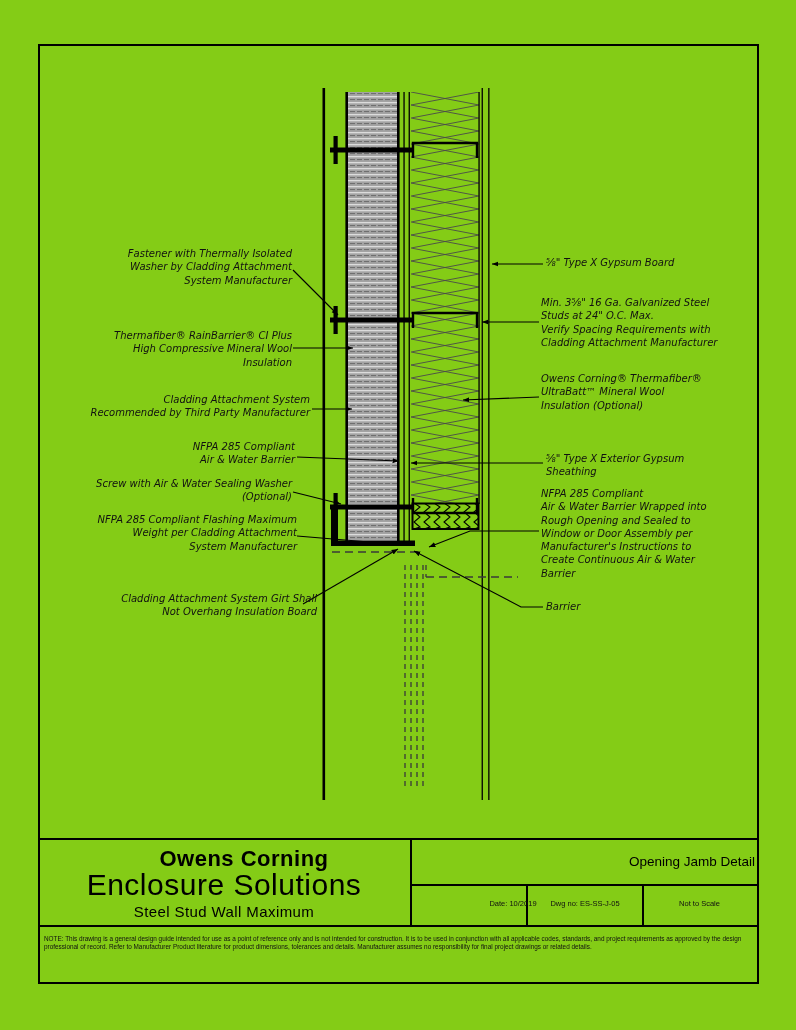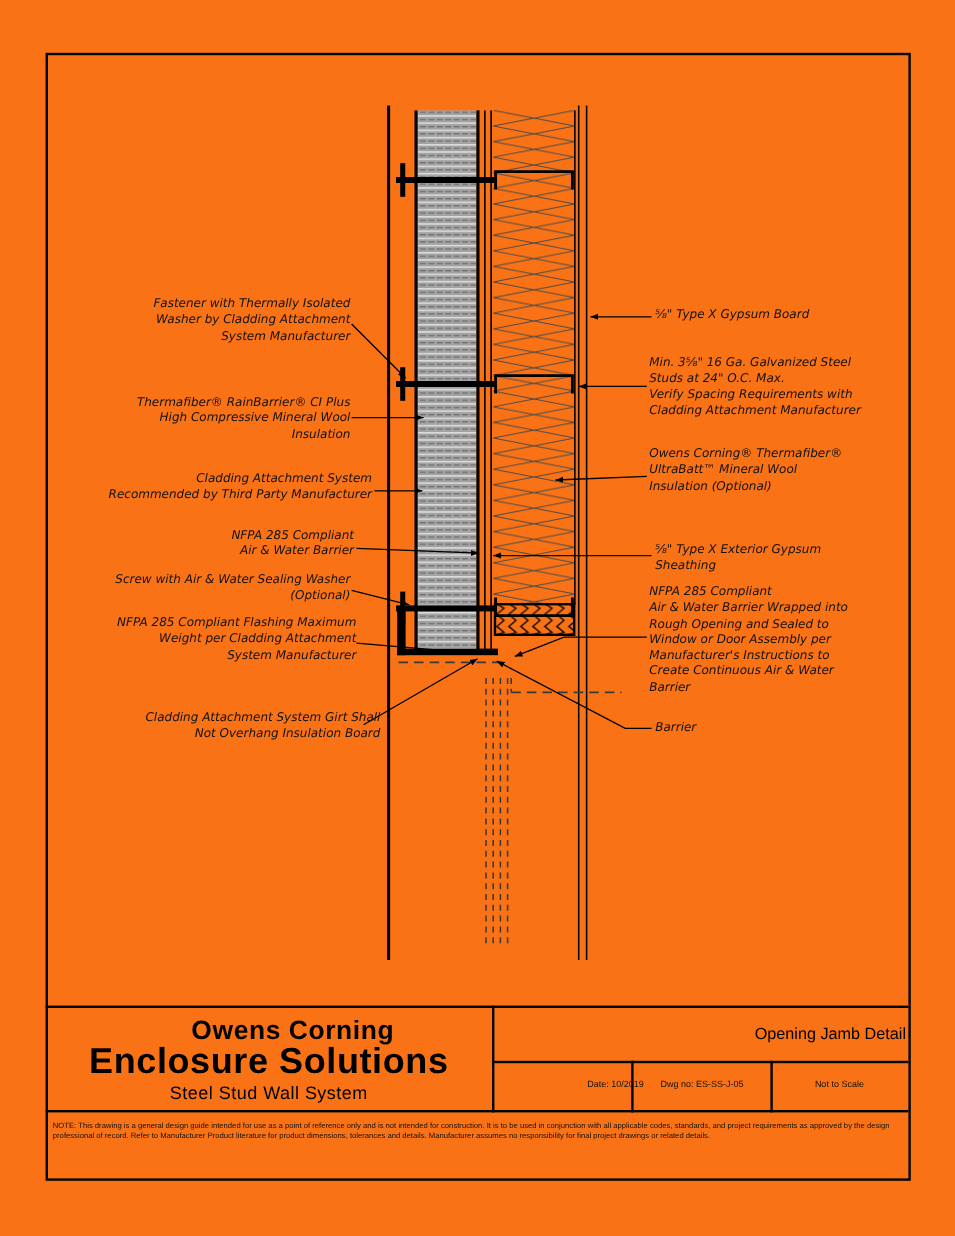--- a/index.html
+++ b/index.html
@@ -1,29 +1,29 @@
 <!DOCTYPE html>
 <html><head>
 <meta charset="utf-8">
 <style>
   html,body{margin:0;padding:0;background:#ffffff;}
-  #page{position:relative;width:796px;height:1030px;background:#f97316;overflow:hidden;
+  #page{position:relative;width:796px;height:1030px;background:#84cc16;overflow:hidden;
         font-family:"Liberation Sans",sans-serif;color:#000;}
   #frame{position:absolute;left:38px;top:44px;width:717px;height:936px;border:2px solid #000;}
   .hline,.vline{position:absolute;background:#000;}
   
   .anno{position:absolute;font-family:"DejaVu Sans",sans-serif;font-style:italic;
         font-size:10px;line-height:1.33;color:#111;white-space:pre-line;}
   .anno.al-r{text-align:right;}
   .anno.al-l{text-align:left;}
   
   .tb-company1{position:absolute;left:38px;top:846px;width:412px;text-align:center;
                font-weight:bold;font-size:22px;letter-spacing:.5px;}
   .tb-company2{position:absolute;left:38px;top:868px;width:372px;text-align:center;
-               font-weight:bold;font-size:30px;letter-spacing:.5px;}
+               font-weight:normal;font-size:30px;letter-spacing:.5px;}
   .tb-subtitle{position:absolute;left:38px;top:903px;width:372px;text-align:center;
                font-size:15px;letter-spacing:.4px;}
   .tb-title{position:absolute;left:412px;top:854px;width:343px;text-align:right;font-size:13.5px;}
   .tb-cell{position:absolute;top:899px;font-size:7.5px;text-align:center;color:#111;}
   .tb-date{left:412px;width:114px;margin-left:44px;}
   .tb-dwg{left:528px;width:114px;}
   .tb-scale{left:644px;width:111px;}
   #disclaimer{position:absolute;left:44px;top:935px;width:706px;font-size:6.4px;
               line-height:1.3;color:#111;text-align:left;}
   svg{position:absolute;left:0;top:0;}
@@ -172,21 +172,21 @@
 
   <div class="hline" style="left:38px;top:838px;width:719px;height:2px;"></div>
   <div class="hline" style="left:38px;top:925px;width:719px;height:2px;"></div>
   <div class="vline" style="left:410px;top:838px;width:2px;height:89px;"></div>
   <div class="hline" style="left:410px;top:884px;width:347px;height:2px;"></div>
   <div class="vline" style="left:526px;top:884px;width:2px;height:43px;"></div>
   <div class="vline" style="left:642px;top:884px;width:2px;height:43px;"></div>
 
   <div class="tb-company1">Owens Corning</div>
   <div class="tb-company2">Enclosure Solutions</div>
-  <div class="tb-subtitle">Steel Stud Wall System</div>
+  <div class="tb-subtitle">Steel Stud Wall Maximum</div>
   <div class="tb-title">Opening Jamb Detail</div>
   <div class="tb-cell tb-date">Date: 10/2019</div>
   <div class="tb-cell tb-dwg">Dwg no: ES-SS-J-05</div>
   <div class="tb-cell tb-scale">Not to Scale</div>
 
   <div id="disclaimer">NOTE: This drawing is a general design guide intended for use as a point of reference only and is not intended for construction. It is to be used in conjunction with all applicable codes, standards, and project requirements as approved by the design professional of record. Refer to Manufacturer Product literature for product dimensions, tolerances and details. Manufacturer assumes no responsibility for final project drawings or related details.</div>
 
 </div>
 
 </body></html>

